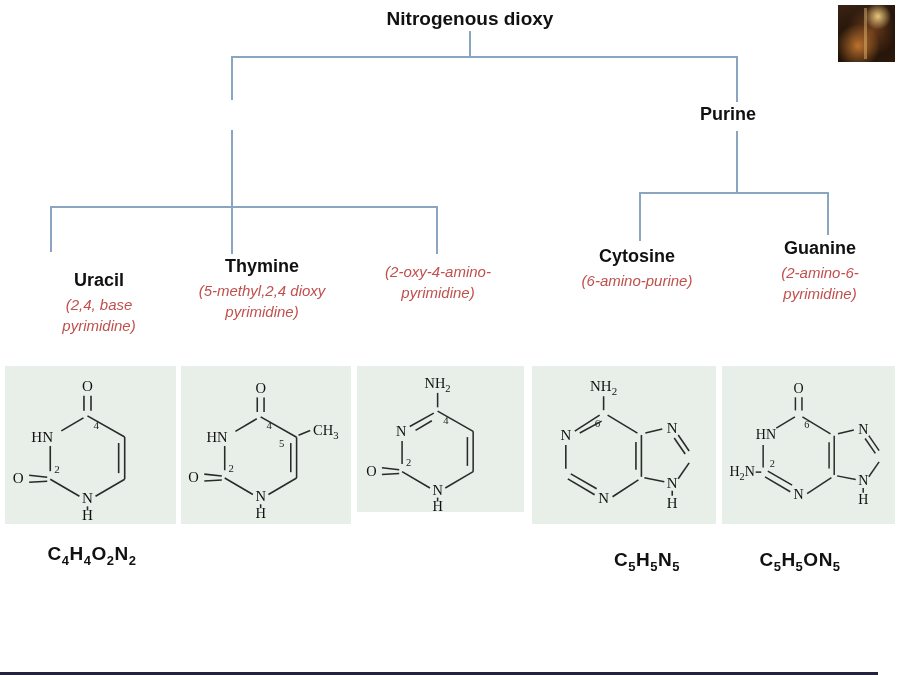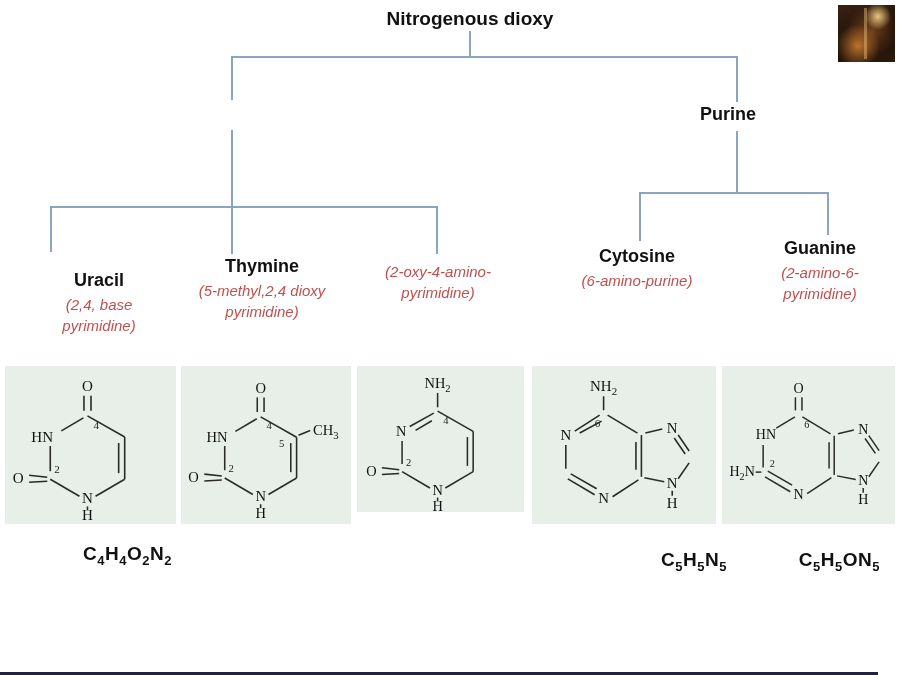--- a/index.html
+++ b/index.html
@@ -18,21 +18,21 @@
   .base-name{font-size:18px;font-weight:bold;color:#111;}
   .base-sub{font-size:15px;font-style:italic;color:#c0504d;line-height:21px;margin-top:3px;}
   
   .panel{position:absolute;background:#e7efe8;}
   .panel svg{width:100%;height:100%;display:block;}
   .panel line{stroke:#2a2a2a;stroke-width:1.6;}
   .atom{font-family:"Liberation Serif","DejaVu Serif",serif;font-size:15px;fill:#111;}
   .sub{font-size:11px;}
   .num{font-family:"Liberation Serif","DejaVu Serif",serif;font-size:11px;fill:#222;}
   
-  .formula{position:absolute;font-size:19px;font-weight:bold;color:#111;text-align:right;letter-spacing:.5px;}
+  .formula{position:absolute;font-size:19px;font-weight:bold;color:#111;text-align:center;letter-spacing:.5px;}
   .formula sub{font-size:13px;}
   
   .photo{position:absolute;left:838px;top:5px;width:57px;height:57px;
     background:
       radial-gradient(circle at 70% 20%, rgba(242,206,130,.95), rgba(242,206,130,0) 22%),
       radial-gradient(circle at 35% 72%, rgba(214,130,52,.85), rgba(130,60,22,0) 40%),
       radial-gradient(circle at 60% 45%, rgba(160,90,40,.6), rgba(160,90,40,0) 55%),
       linear-gradient(160deg,#3a2212 0%, #1c0f07 60%, #2e1a0c 100%);}
   .photo-streak{position:absolute;left:46%;top:6%;width:3px;height:88%;background:rgba(230,190,120,.45);}
   .bottom-bar{position:absolute;left:0;top:672px;width:878px;height:3px;background:#23233d;}

